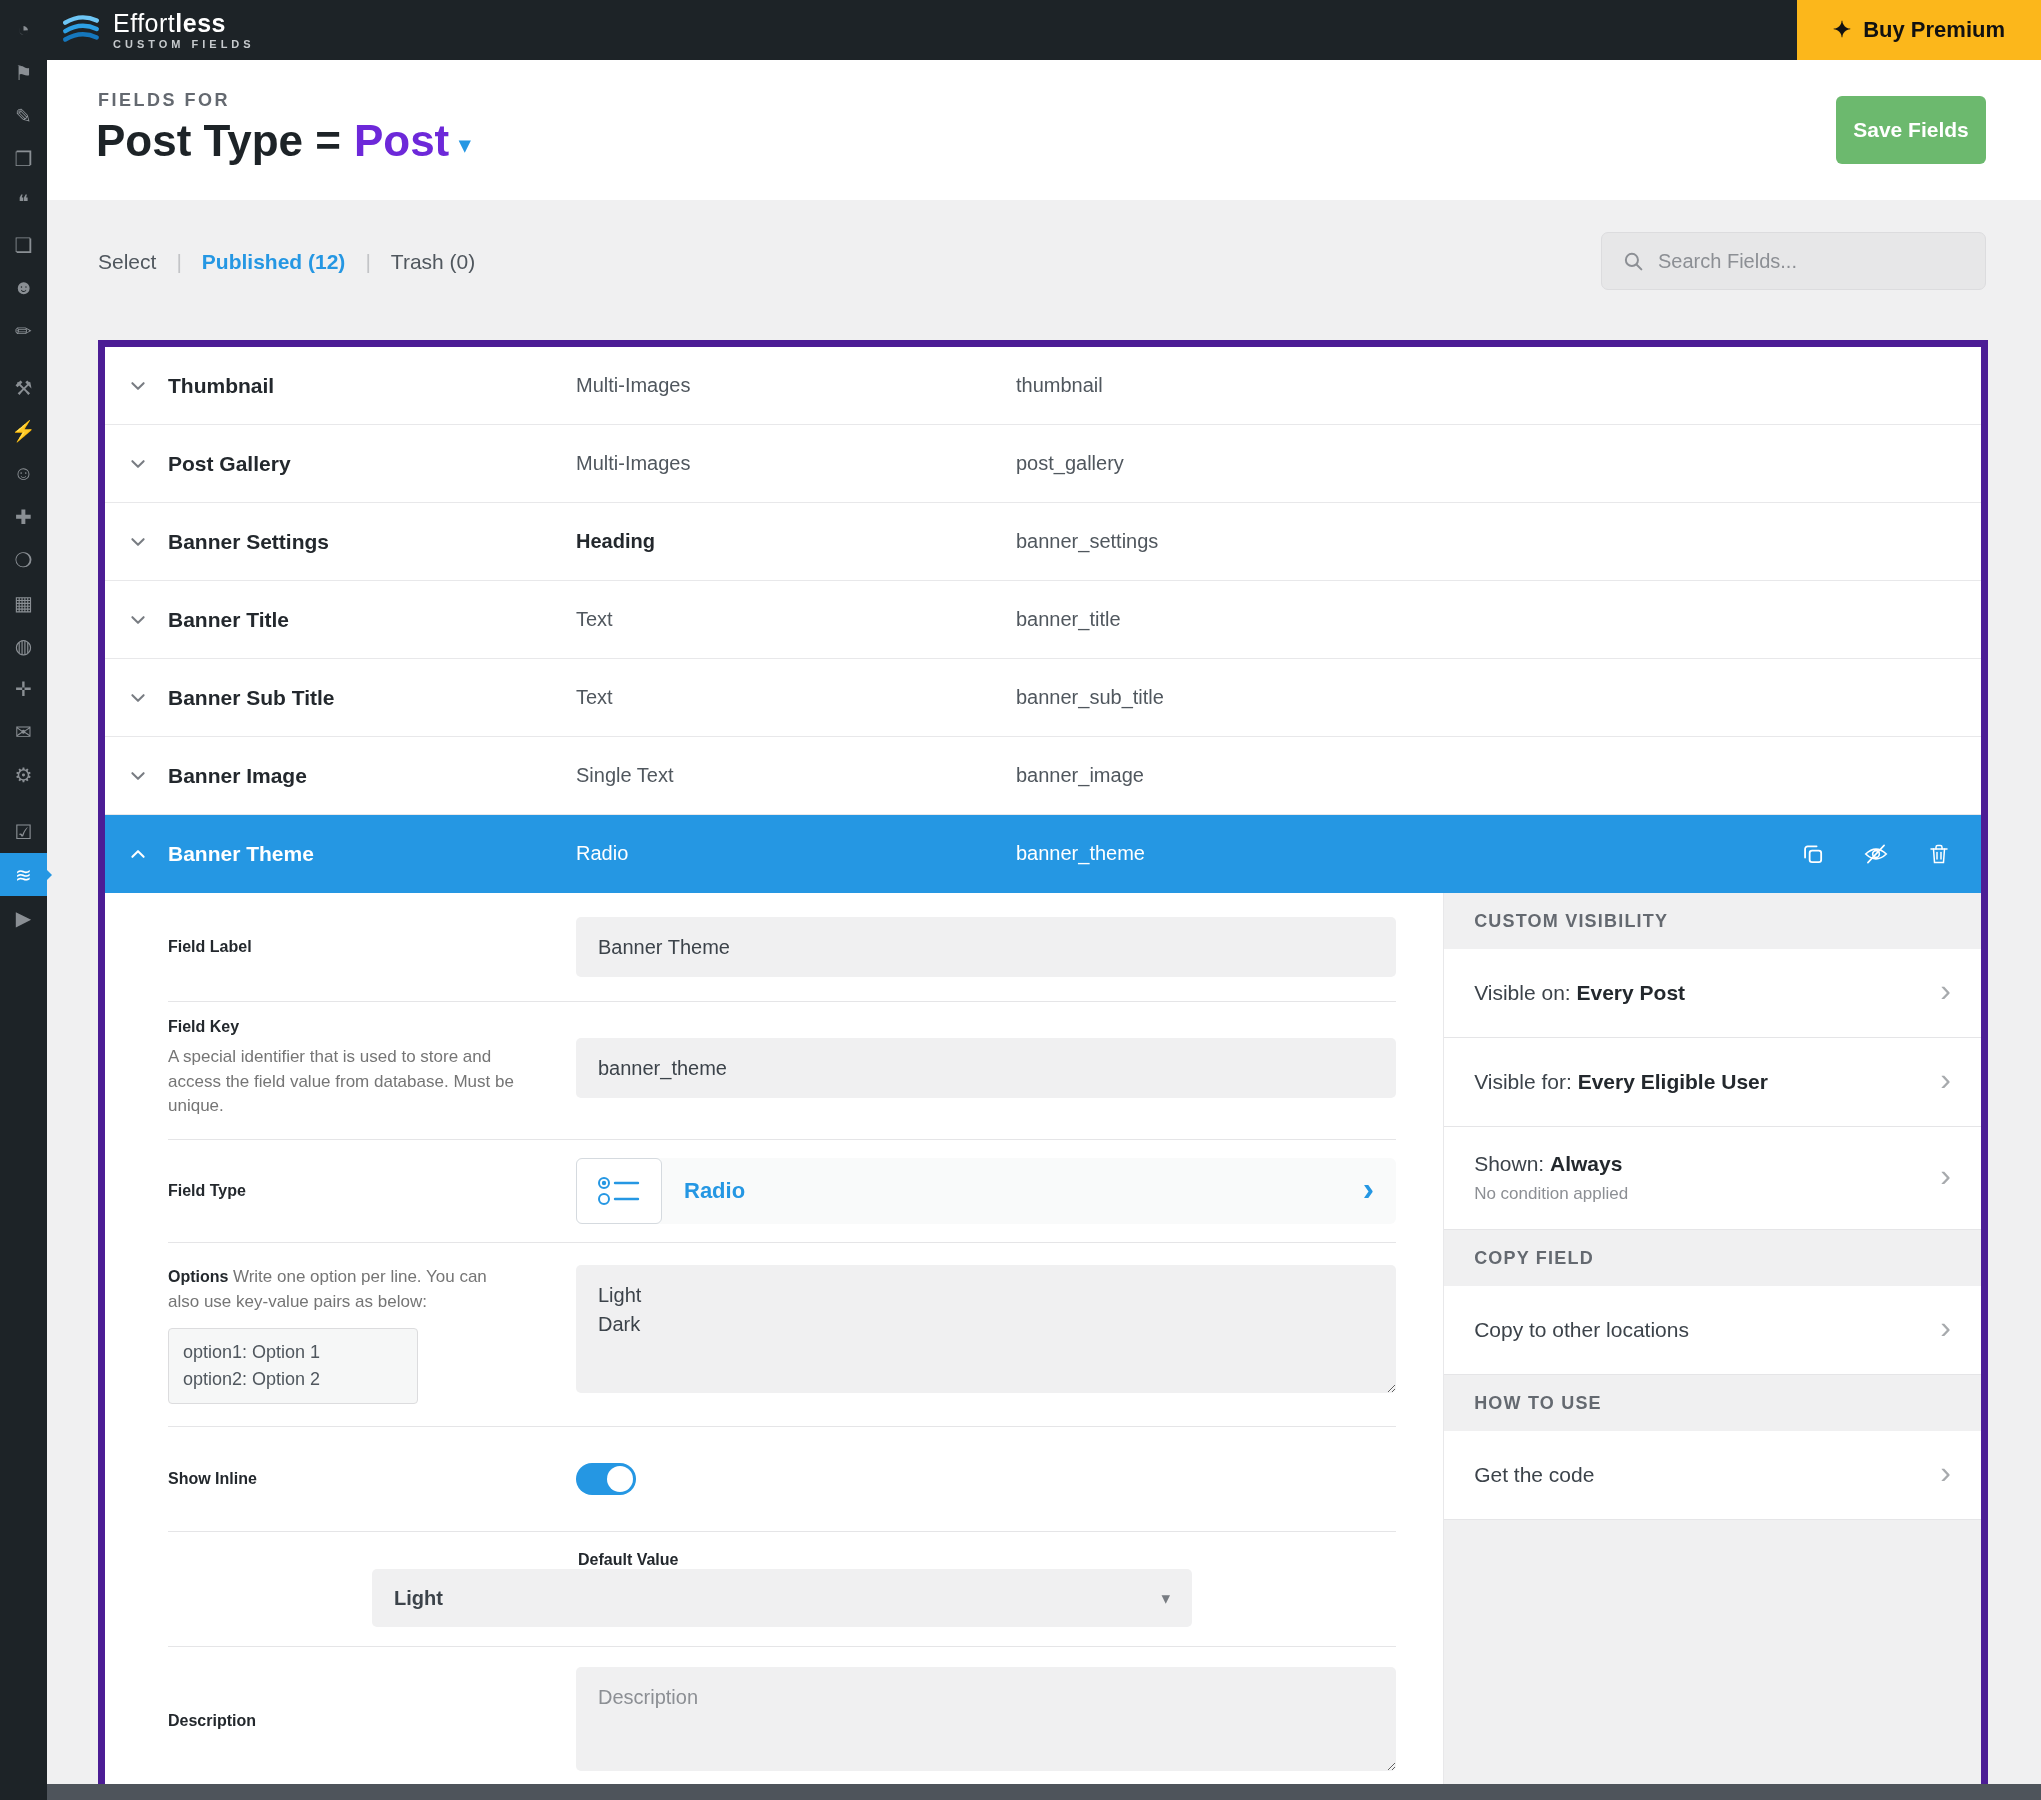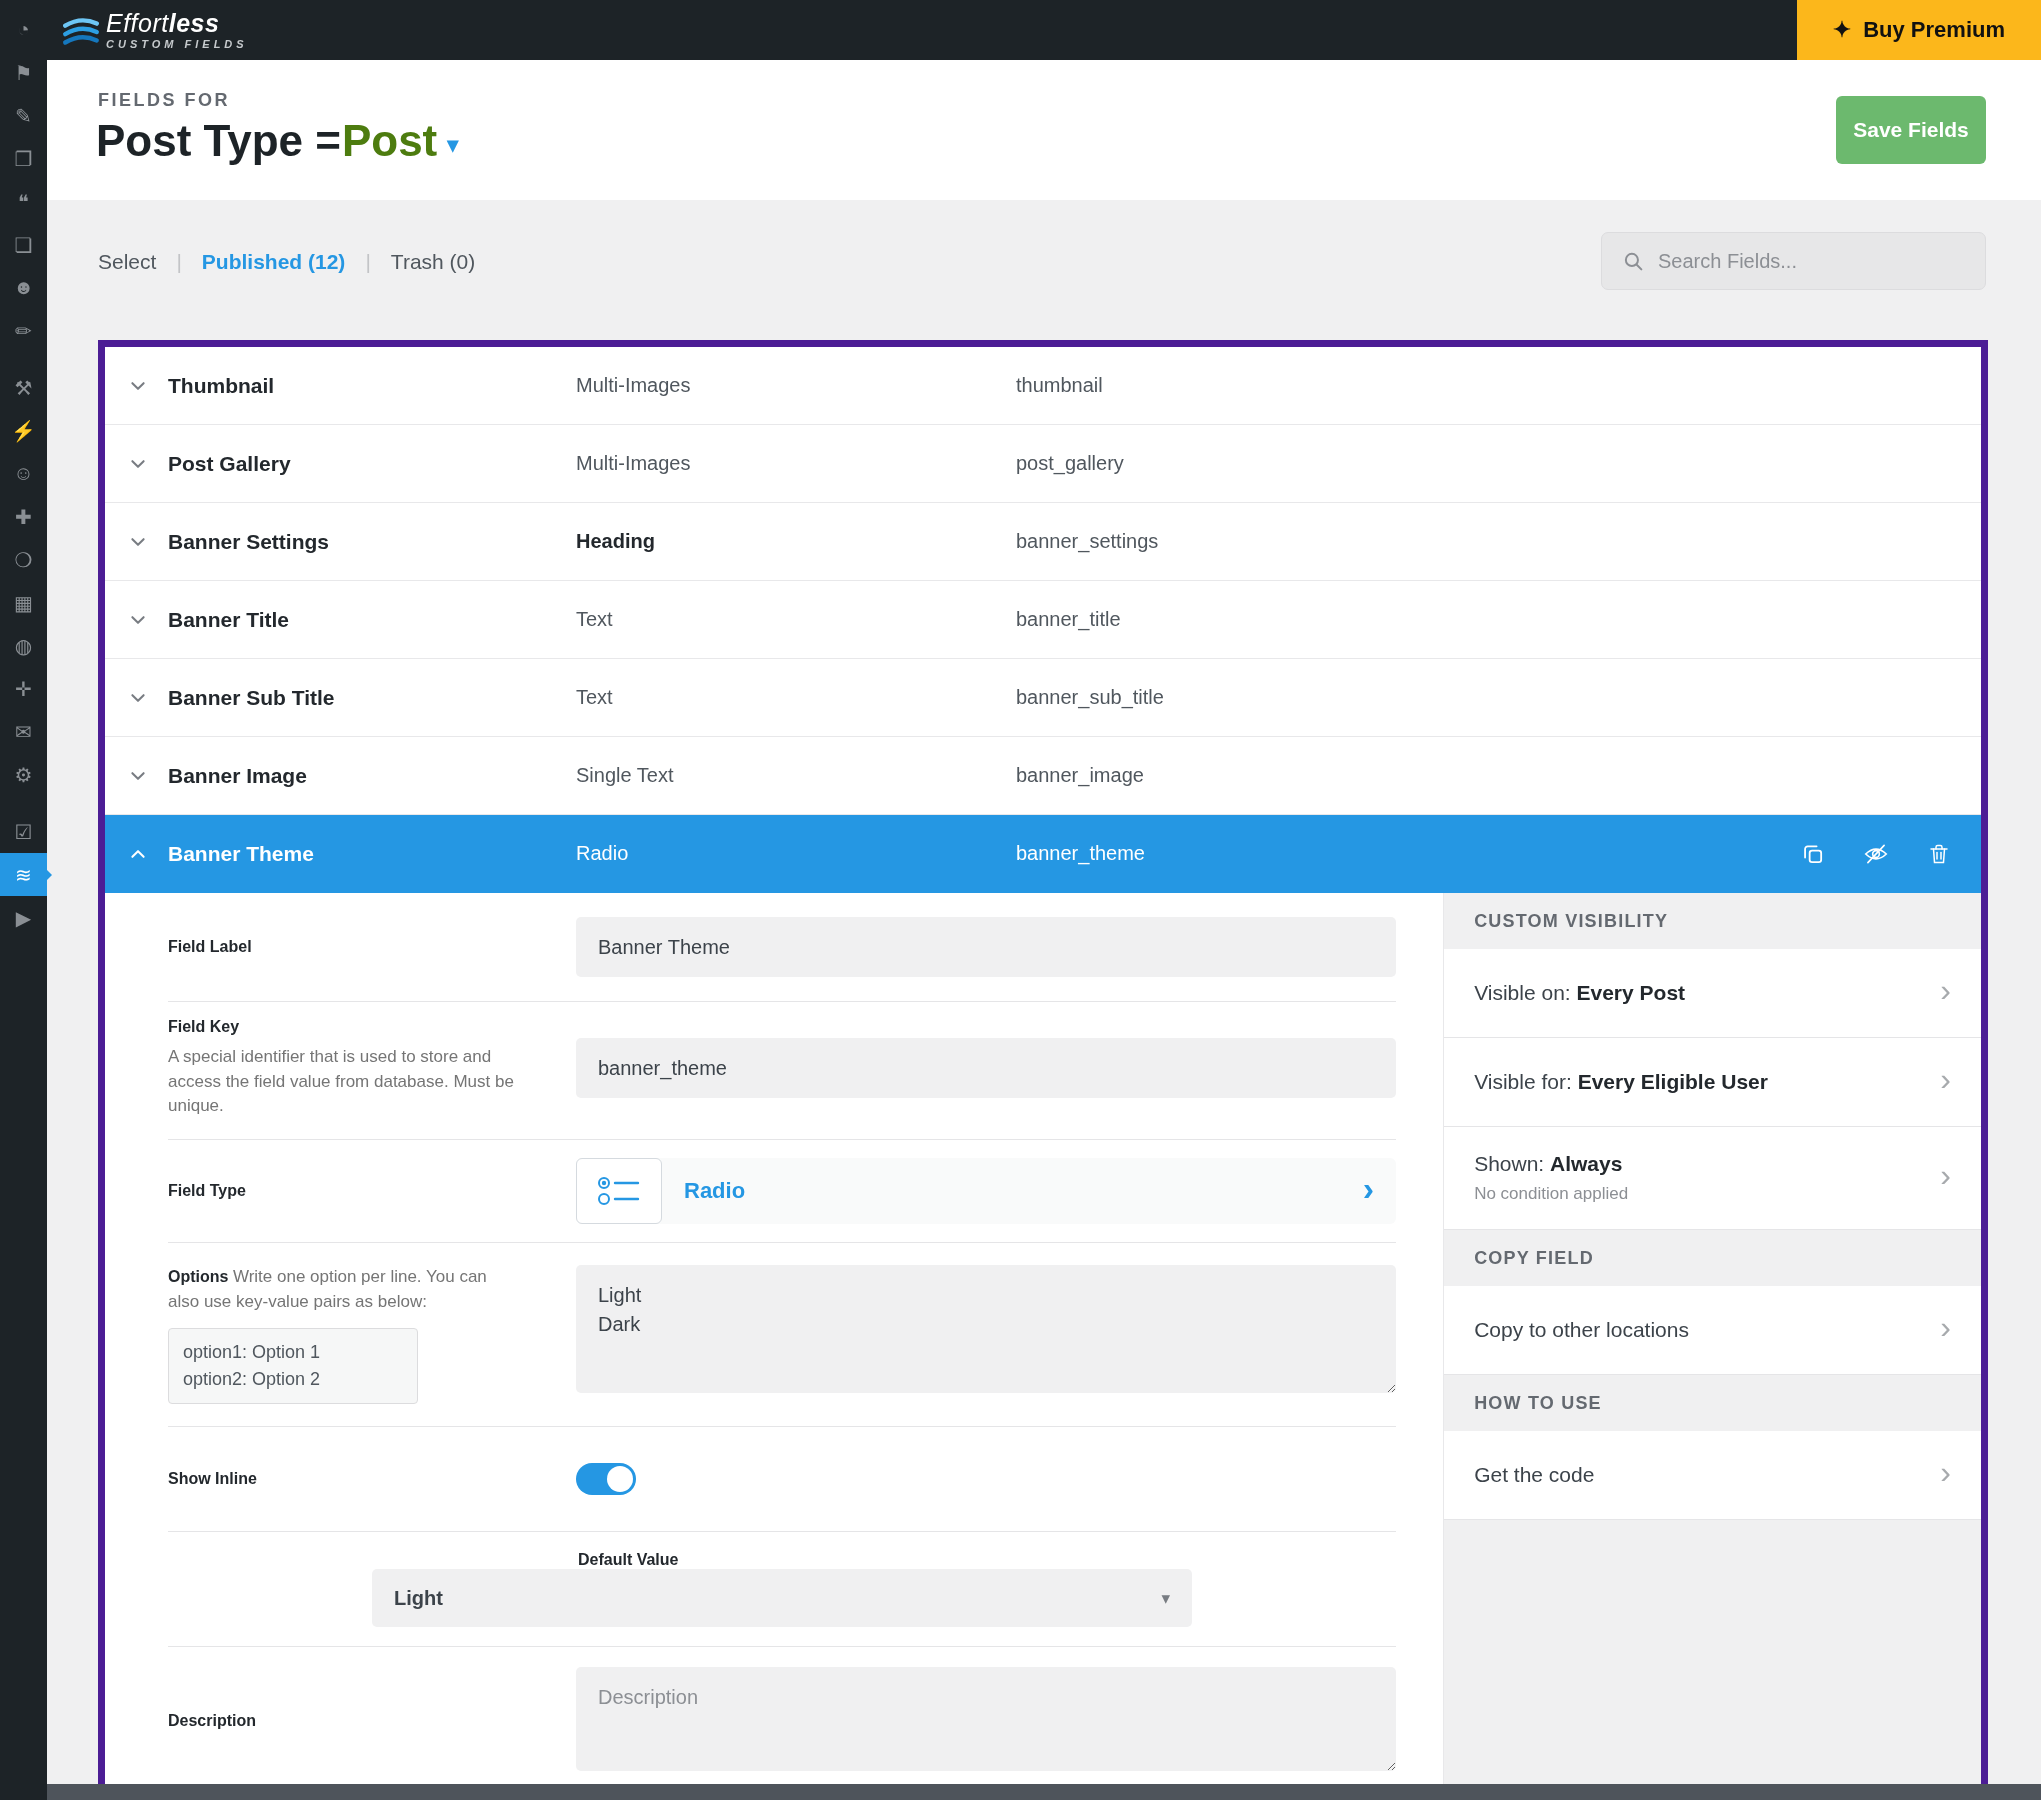--- a/index.html
+++ b/index.html
@@ -6,21 +6,21 @@
   html,body { background:#1d2327; }
   #app {
     position:relative; width:2041px; height:1800px; overflow:hidden;
     background:#f0f0f1; font-family:"Liberation Sans", sans-serif; color:#1d2327;
   }
   
   .topbar {
     position:absolute; top:0; left:0; width:2041px; height:60px;
     background:#1d2327; display:flex; align-items:center; z-index:5;
   }
-  .brand { display:flex; align-items:flex-end; gap:4px; margin-left:60px; cursor:pointer;font-style:italic; }
+  .brand { display:flex; align-items:flex-start; gap:11px; margin-left:60px; cursor:pointer; }
   .brand-name { color:#fff; font-size:25px; font-weight:300; letter-spacing:.5px; line-height:1; }
   .brand-name b { font-weight:800; }
   .brand-sub { color:#c6cacd; font-size:11px; letter-spacing:4px; margin-top:2px; font-weight:600; }
   .buy-premium {
     margin-left:auto; height:60px; background:#fcb71b; color:#111;
     display:flex; align-items:center; gap:12px; padding:0 36px;
     font-size:22px; font-weight:700; cursor:pointer;
   }
   .spark { font-size:22px; }
   
@@ -37,21 +37,21 @@
   .s-icon.active { background:#2597e3; color:#fff; }
   .s-icon.active::after {
     content:""; position:absolute; right:-12px; top:50%; margin-top:-7px;
     border:7px solid transparent; border-left-color:#2597e3;
   }
   
   .main { position:absolute; left:47px; top:60px; width:1994px; height:1740px; }
   .header-band { position:absolute; top:0; left:0; right:0; height:140px; background:#fff; }
   .eyebrow { position:absolute; left:51px; top:30px; font-size:18px; font-weight:700; letter-spacing:2.5px; color:#646970; }
   .page-title { position:absolute; left:49px; top:56px; font-size:44px; font-weight:800; color:#1d2327; display:flex; align-items:center; }
-  .tvalue { color:#4d7c0f; margin-left:1px; cursor:pointer; }
+  .tvalue { color:#6d28d9; margin-left:13px; cursor:pointer; }
   .tcaret { color:#2597e3; font-size:22px; margin-left:10px; padding-top:8px; }
   .save-btn {
     position:absolute; right:55px; top:36px; width:150px; height:68px;
     background:#6cb96e; color:#fff; border:none; border-radius:6px;
     font-family:"Liberation Sans", sans-serif; font-size:21px; font-weight:600; cursor:pointer;
   }
   .tabs { position:absolute; left:51px; top:172px; height:60px; display:flex; align-items:center; gap:20px; font-size:21px; }
   .tab { color:#50575e; cursor:pointer; }
   .tab.active { color:#2597e3; font-weight:600; }
   .sep { color:#c3c4c7; }

